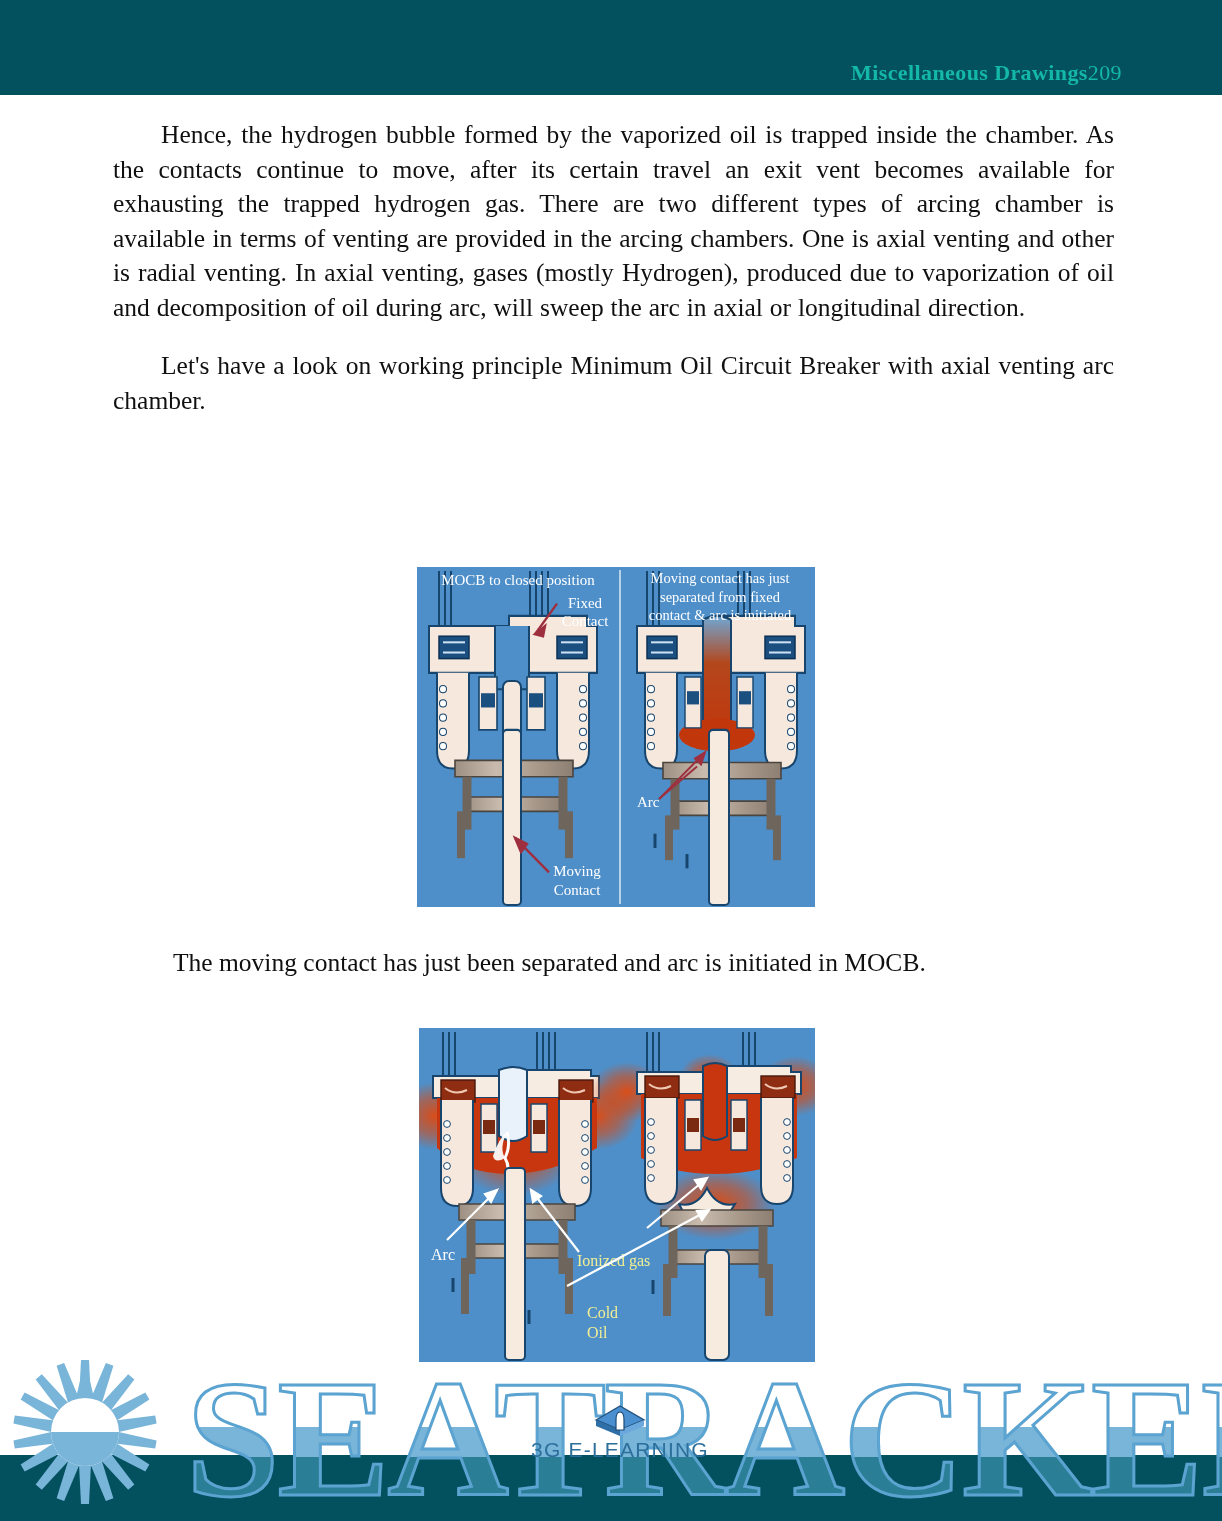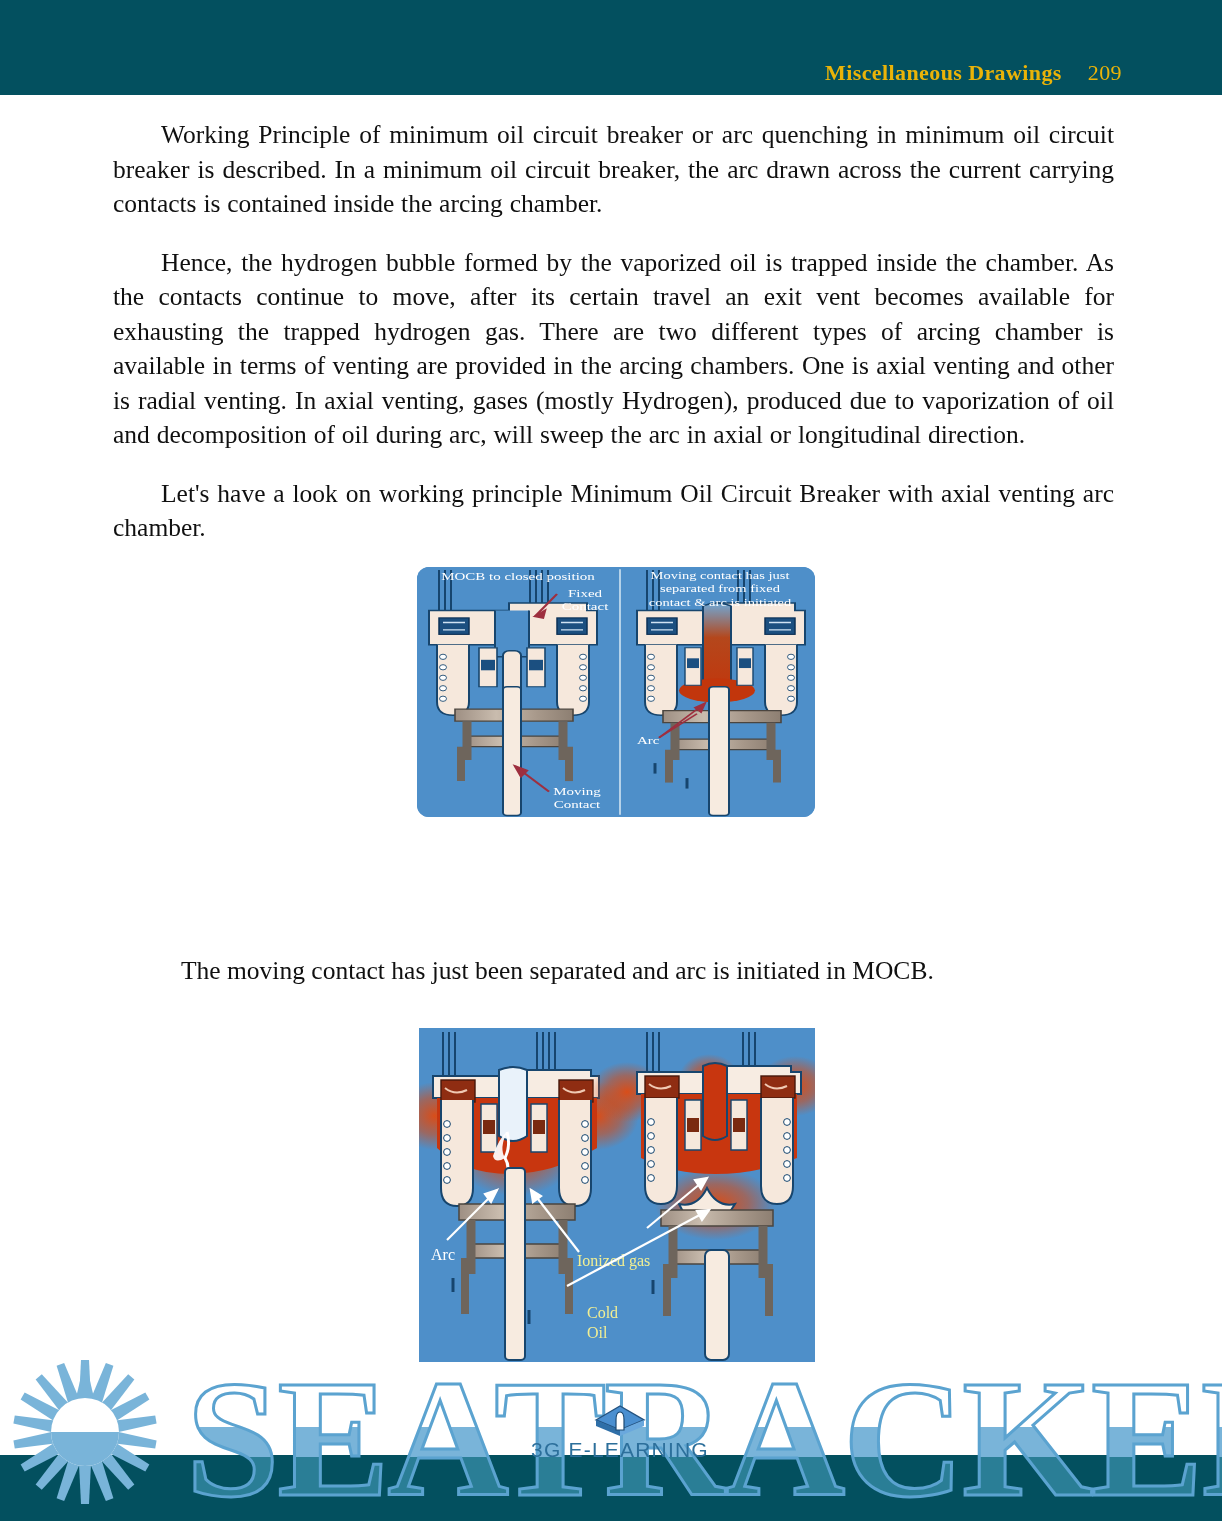--- a/index.html
+++ b/index.html
@@ -11,22 +11,22 @@
     position:relative;overflow:hidden;
   }
 
   
   .page-header{
     position:absolute;left:0;top:0;width:1222px;height:95px;
     background:#03505f;
   }
   .header-inner{
     position:absolute;right:100px;top:60px;
-    display:flex;align-items:flex-end;gap:26px;
-    color:#eab308;white-space:nowrap;
+    display:flex;align-items:flex-end;
+    color:#14b8a6;white-space:nowrap;
   }
   .header-title{
     font-size:22px;font-weight:bold;letter-spacing:.4px;
   }
   .header-page-number{
     font-size:22px;font-weight:normal;letter-spacing:.4px;
   }
 
   
   .content{
@@ -35,28 +35,28 @@
   p.para{
     margin:0 0 24px 0;
     font-size:25.5px;line-height:34.5px;
     text-align:justify;
     text-indent:48px;
     color:#101010;
     font-family:"Liberation Serif","DejaVu Serif",serif;
     word-spacing:.5px;
   }
   p.caption{
-    margin:16px;
+    margin:8px;
     font-size:25.5px;line-height:34.5px;
     text-align:left;text-indent:52px;color:#101010;
   }
 
   
   .figure{position:absolute;overflow:hidden;background:#4e8fc9;}
-  #figure-1{left:417px;top:567px;width:398px;height:250px;border-radius:12px;}
+  #figure-1{left:417px;top:567px;width:398px;height:340px;}
   #figure-2{left:419px;top:1028px;width:396px;height:334px;}
 
   .fig-svg{display:block;width:100%;height:100%;}
 
   .cap-block{position:absolute;left:113px;width:1001px;}
   #caption-moving-contact{top:938px;}
 
   
   .watermark{
     position:absolute;left:0;top:1360px;width:1222px;height:161px;
@@ -83,21 +83,20 @@
 <body>
 
 <div class="page-header">
   <div class="header-inner">
     <span class="header-title">Miscellaneous Drawings</span>
     <span class="header-page-number">209</span>
   </div>
 </div>
 
 <div class="content">
-  <p class="para">Working Principle of minimum oil circuit breaker or arc quenching in minimum oil circuit breaker is described. In a minimum oil circuit breaker, the arc drawn across the current carrying contacts is contained inside the arcing chamber.</p>
   <p class="para">Hence, the hydrogen bubble formed by the vaporized oil is trapped inside the chamber. As the contacts continue to move, after its certain travel an exit vent becomes available for exhausting the trapped hydrogen gas. There are two different types of arcing chamber is available in terms of venting are provided in the arcing chambers. One is axial venting and other is radial venting. In axial venting, gases (mostly Hydrogen), produced due to vaporization of oil and decomposition of oil during arc, will sweep the arc in axial or longitudinal direction.</p>
   <p class="para">Let's have a look on working principle Minimum Oil Circuit Breaker with axial venting arc chamber.</p>
 </div>
 
 <div class="figure" id="figure-1">
   <svg class="fig-svg" viewBox="0 0 398 334" preserveAspectRatio="none">
     <defs>
       <linearGradient id="f1arc" x1="0" y1="0" x2="0" y2="1">
         <stop offset="0%" stop-color="#6fa8d6"></stop>
         <stop offset="38%" stop-color="#b4471c"></stop>

